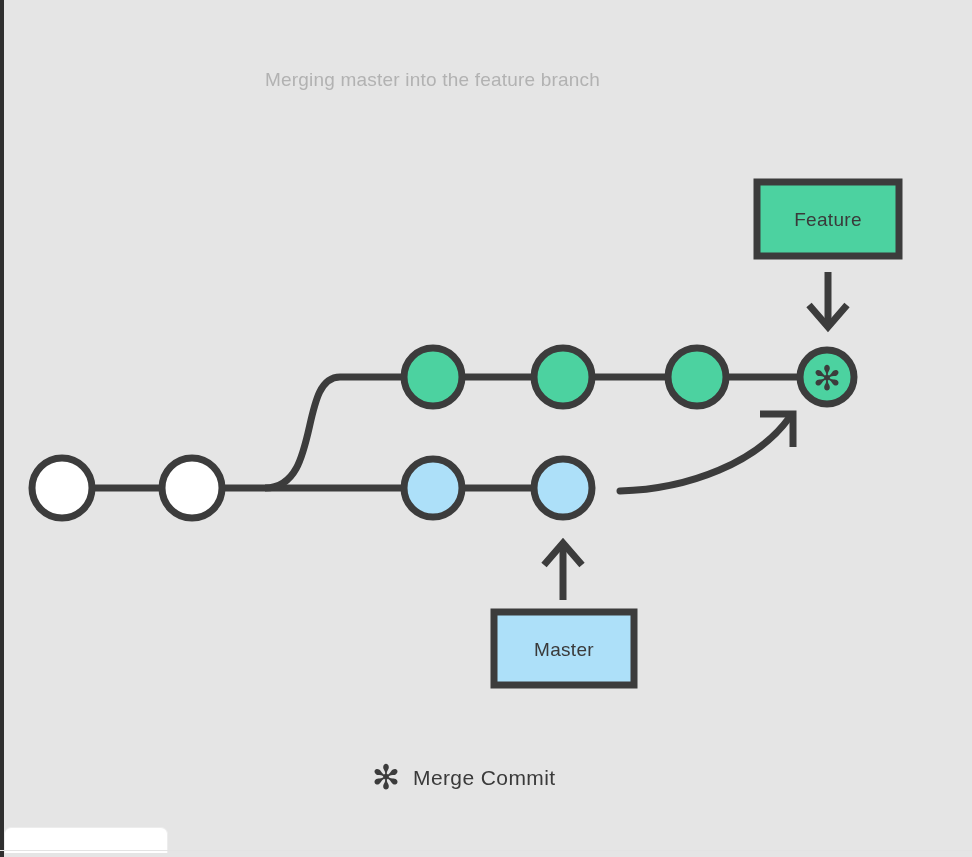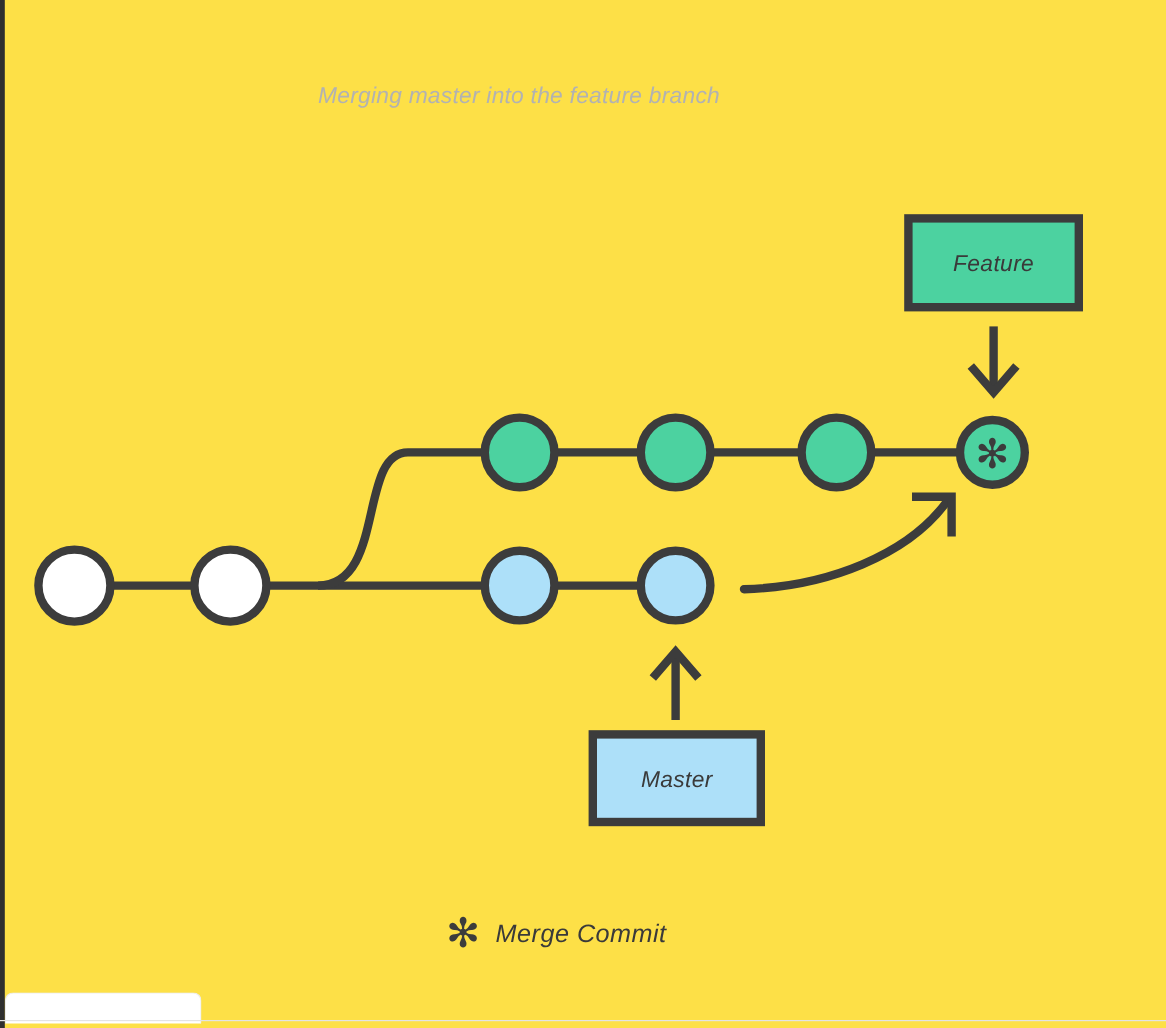--- a/index.html
+++ b/index.html
@@ -11,23 +11,22 @@
     width: 972px;
     height: 857px;
     overflow: hidden;
     font-family: "Liberation Sans", sans-serif;
     position: relative;
   }
   #stage {
     position: relative;
     width: 972px;
     height: 857px;
-    background: #fde047;
+    background: #e5e5e5;
     box-sizing: border-box;
-    font-style: italic;
   }
   
   #left-edge {
     position: absolute;
     left: 0;
     top: 0;
     width: 4px;
     height: 857px;
     background: #2f2f2f;
   }

